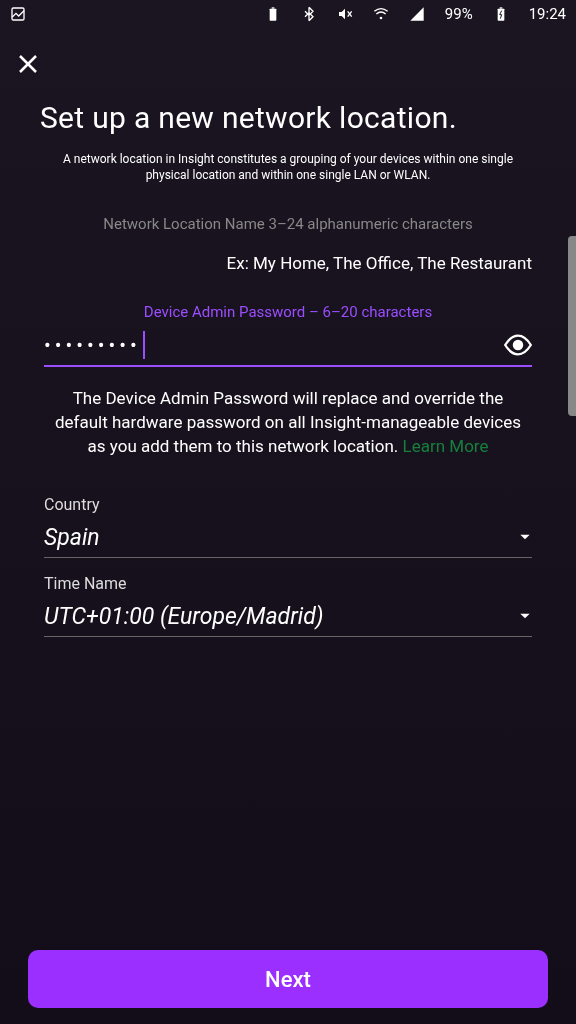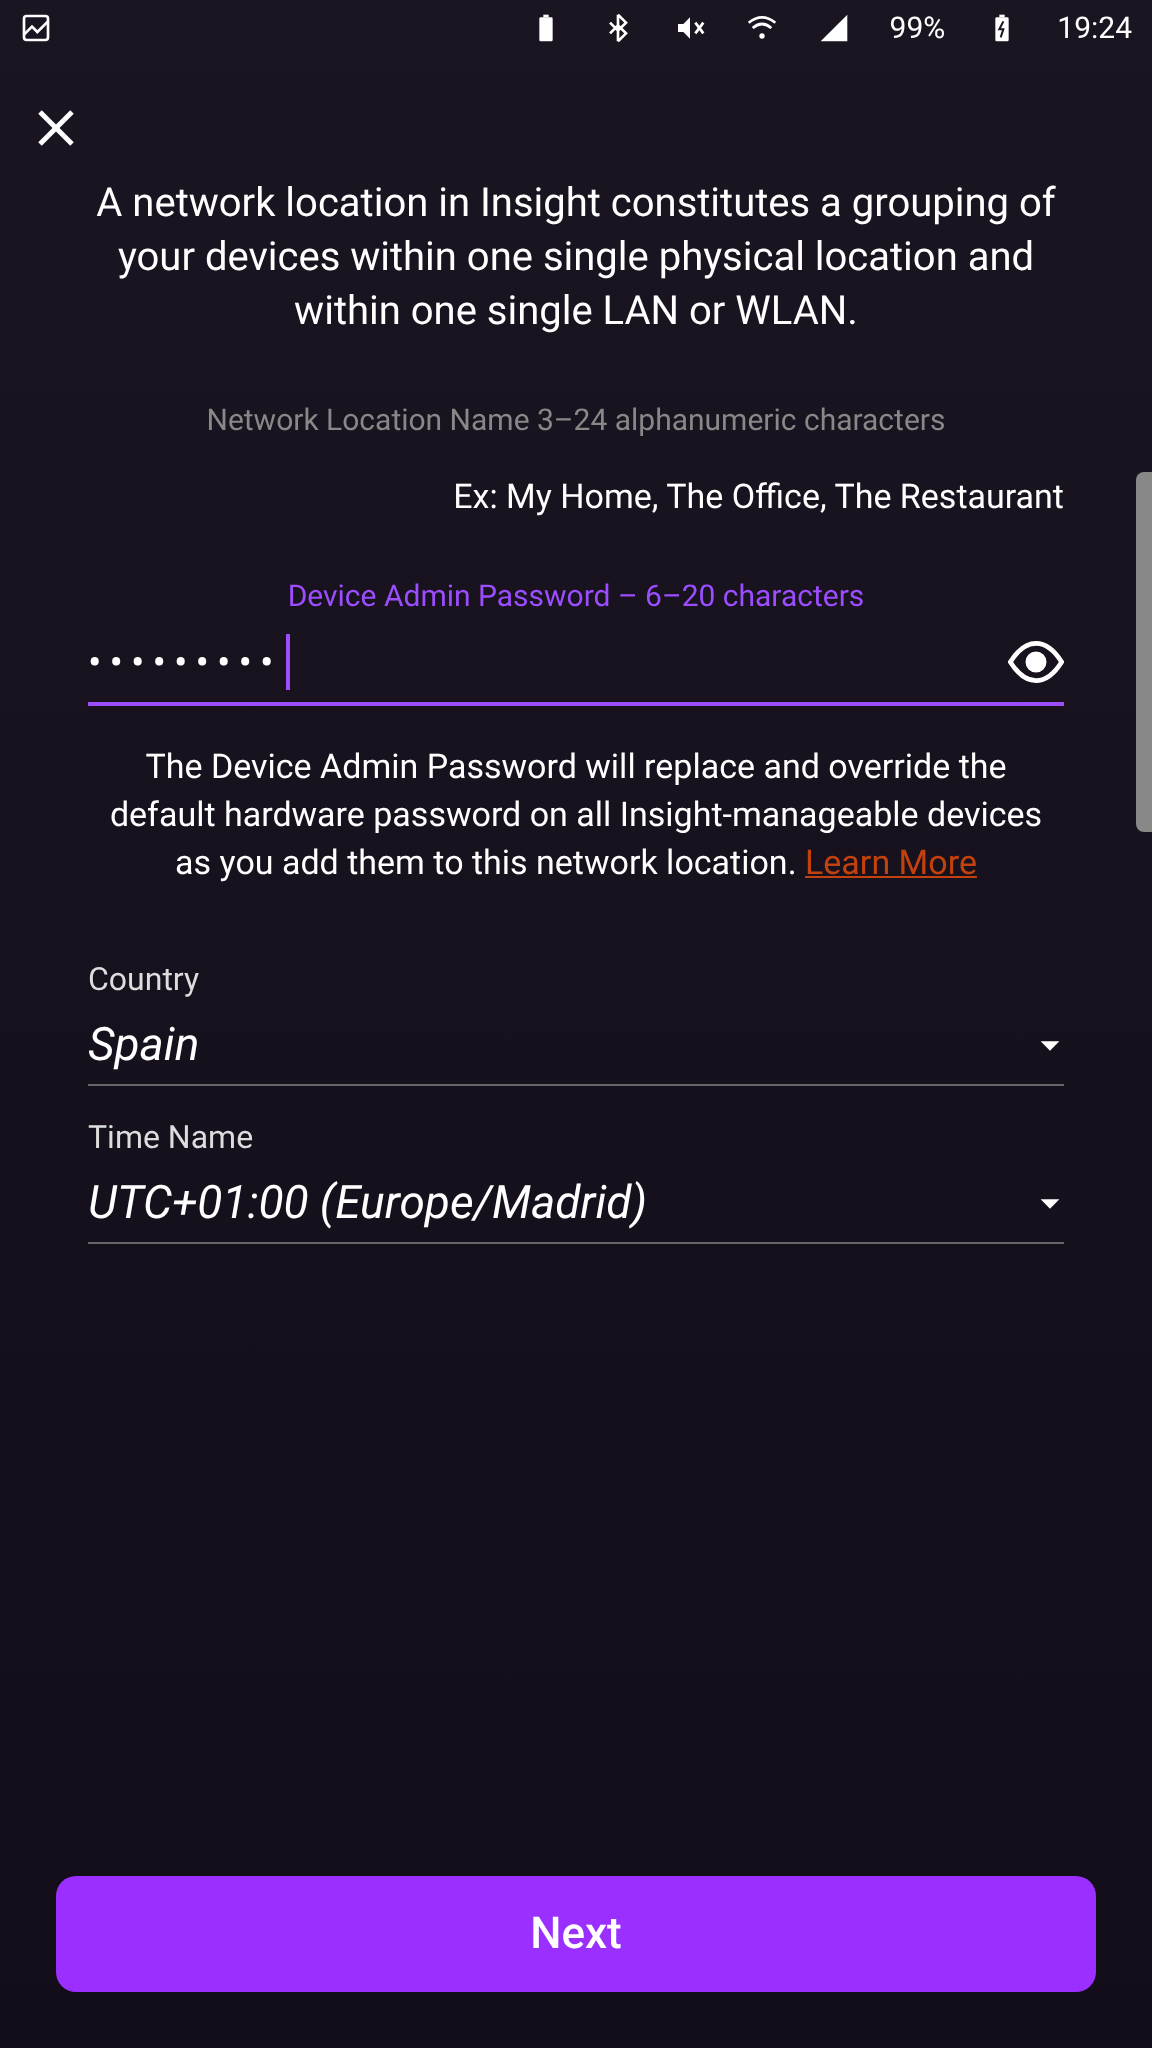--- a/index.html
+++ b/index.html
@@ -36,21 +36,21 @@
     .content {
       padding: 0 24px;
     }
     .title {
       font-size: 30px;
       font-weight: 400;
       margin: 12px 0 16px 16px;
       letter-spacing: 0.3px;
     }
     .subtitle {
-      font-size: 20px;
+      font-size: 12px;
       text-align: center;
       line-height: 1.35;
       padding: 0 20px;
       margin-bottom: 32px;
     }
     .field-group { margin-bottom: 20px; padding: 0 20px; text-align: center; }
     .field-label {
       font-size: 15px;
       color: #888;
       margin-bottom: 10px;
@@ -91,36 +91,36 @@
       color: #fff;
     }
     .help-text {
       font-size: 17px;
       text-align: center;
       line-height: 1.4;
       padding: 0 24px;
       margin-bottom: 36px;
       color: #fff;
     }
-    .learn-more { color: #c2410c; text-decoration: underline; }
+    .learn-more { color: #15803d; }
     .select-group { padding: 0 20px; margin-bottom: 16px; }
     .select-label { font-size: 16px; color: #ddd; margin-bottom: 10px; }
     .select-wrap {
       border-bottom: 1px solid #666;
       padding-bottom: 6px;
       display: flex;
       justify-content: space-between;
       align-items: center;
       cursor: pointer;
     }
     .select-value { font-size: 23px; color: #fff; font-style: italic; }
     .chevron { width: 14px; height: 14px; }
     .next-btn {
       position: absolute;
-      bottom: 28px;
+      bottom: 16px;
       left: 28px;
       right: 28px;
       height: 58px;
       background: #9b2fff;
       border-radius: 10px;
       display: flex;
       align-items: center;
       justify-content: center;
       font-size: 22px;
       color: #fff;
@@ -194,20 +194,21 @@
 </div>
 
 <div class="close-btn">
   <svg width="24" height="24" viewBox="0 0 24 24">
       <line x1="4" y1="4" x2="20" y2="20" stroke="#fff" stroke-width="2.5"></line>
       <line x1="20" y1="4" x2="4" y2="20" stroke="#fff" stroke-width="2.5"></line>
     </svg>
 </div>
 
 <div class="content">
+  <h1 class="title">Set up a new network location.</h1>
   <p class="subtitle">A network location in Insight constitutes a grouping of your devices within one single physical location and within one single LAN or WLAN.</p>
 
   <div class="field-group">
     <div class="field-label">Network Location Name 3–24 alphanumeric characters</div>
   </div>
   <div class="hint">Ex: My Home, The Office, The Restaurant</div>
 
   <div class="field-group">
     <div class="field-label purple">Device Admin Password – 6–20 characters</div>
     <div class="field-input-wrap purple-border">

